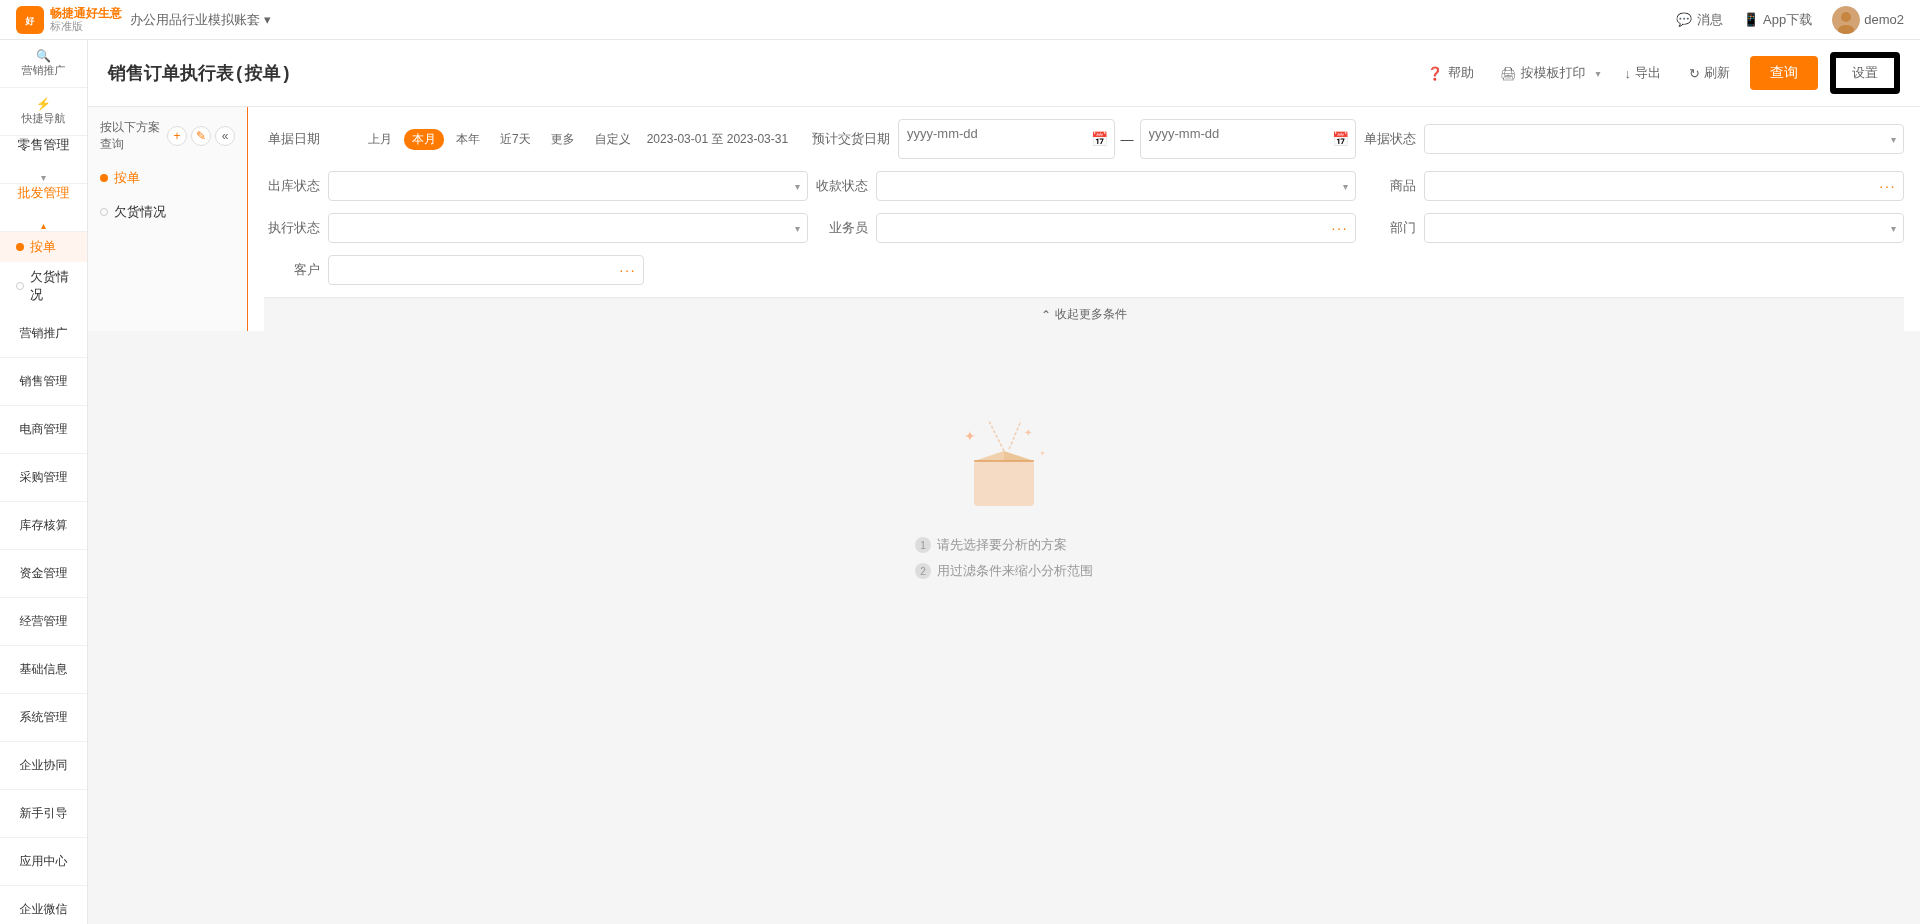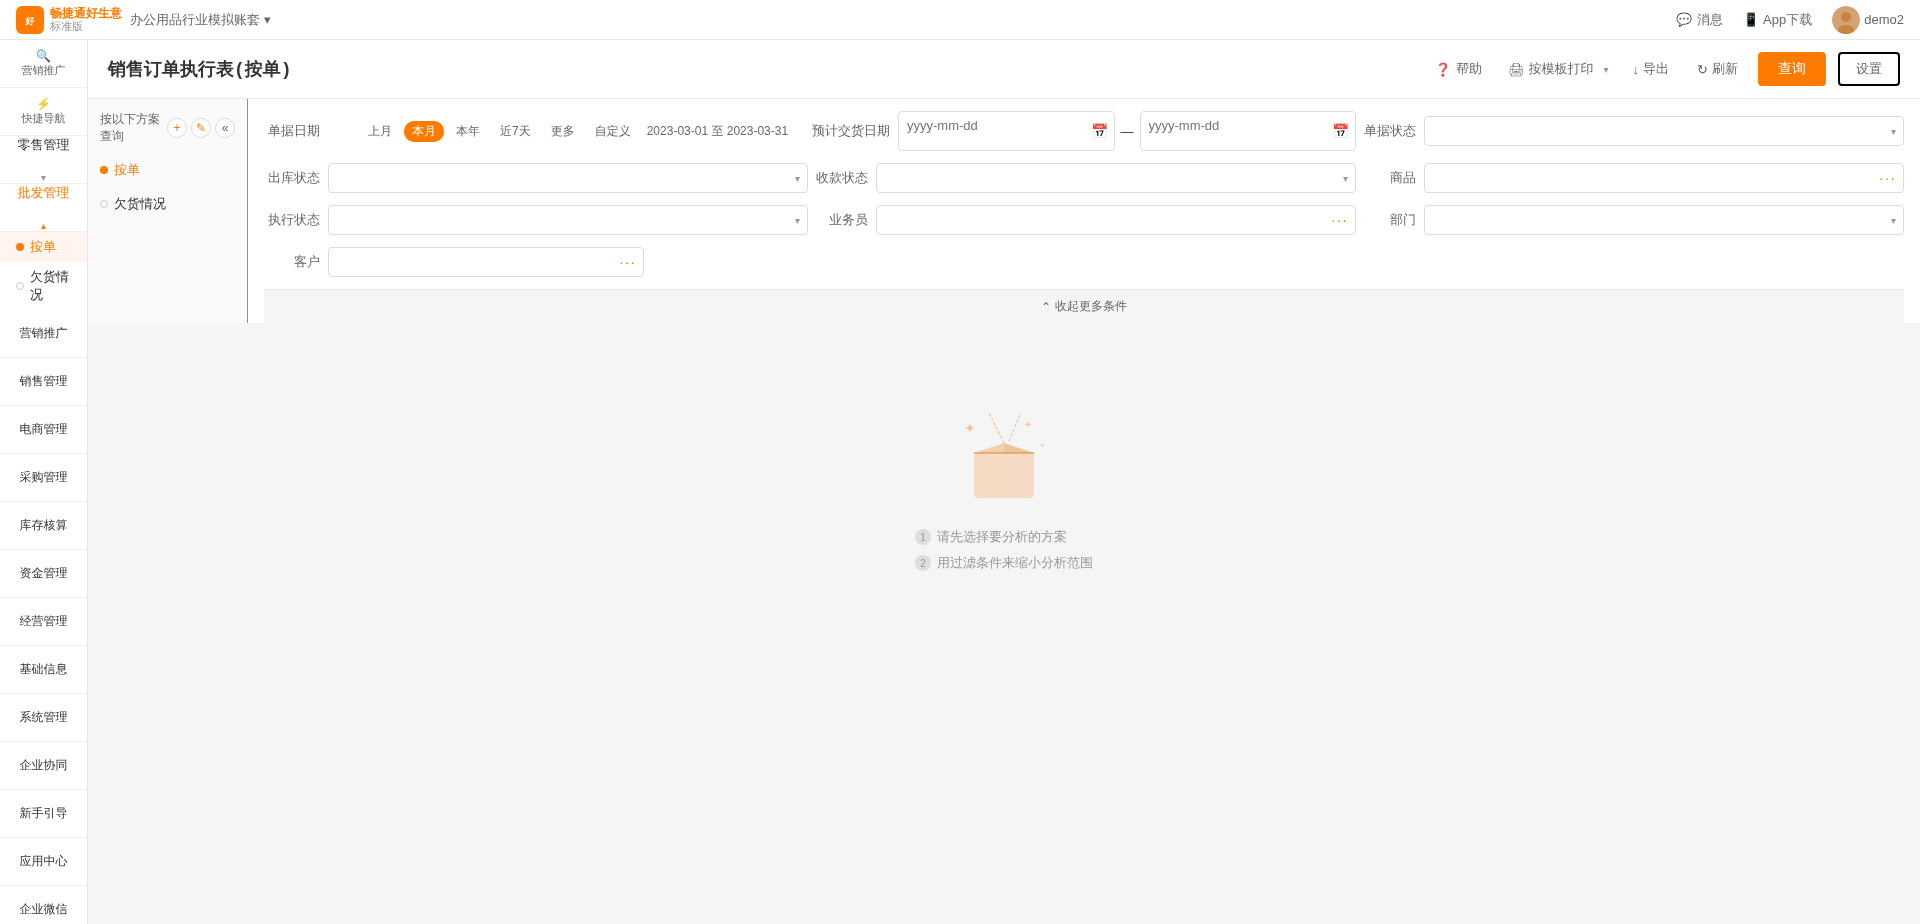--- a/index.html
+++ b/index.html
@@ -227,21 +227,21 @@
       color: white;
       border: none;
       border-radius: 4px;
       padding: 8px 20px;
       font-size: 14px;
       cursor: pointer;
       font-weight: 500;
     }
     .settings-btn {
       background: none;
-      border: 2px solid #000000;
+      border: 6px solid #000000;
       border-radius: 4px;
       padding: 6px 16px;
       font-size: 13px;
       cursor: pointer;
       color: #666;
     }
 
     
     .filter-area {
       background: #fff;

